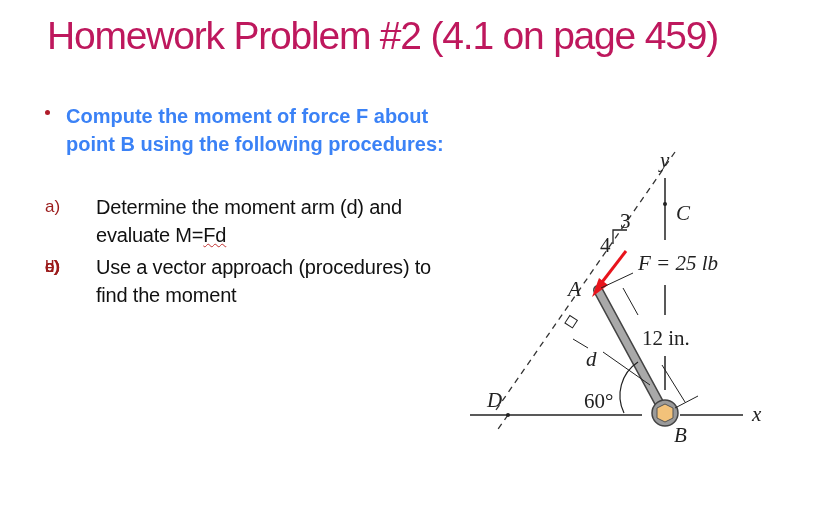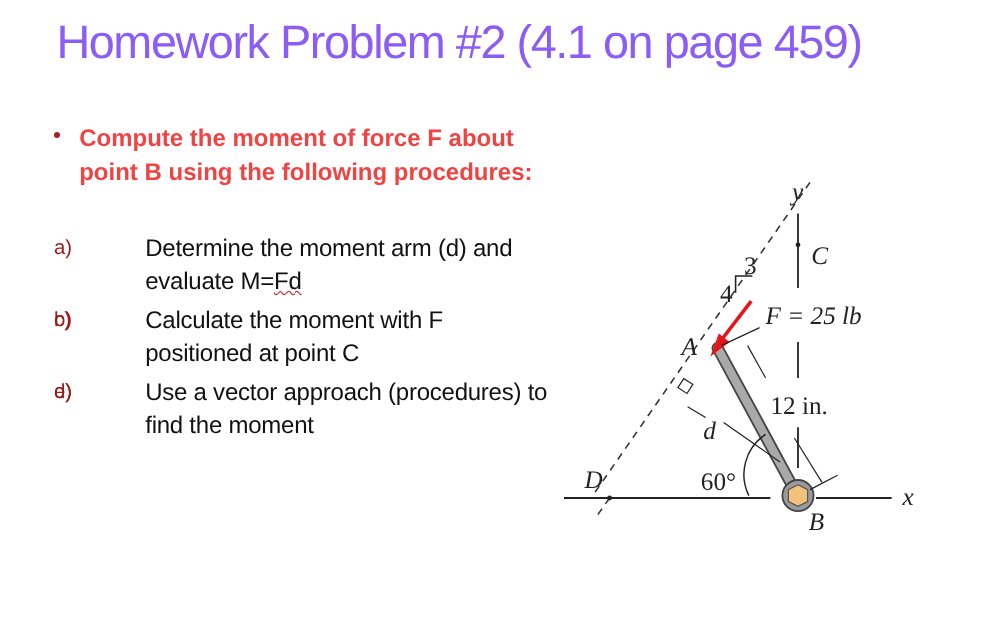--- a/index.html
+++ b/index.html
@@ -1,24 +1,24 @@
 <!DOCTYPE html>
 <html><head>
   <meta charset="utf-8">
   <style>
     html, body { margin: 0; padding: 0; background: #ffffff; }
     body { width: 826px; height: 519px; position: relative; overflow: hidden; font-family: "Liberation Sans", sans-serif; }
-    .title { position: absolute; left: 47px; top: 14px; font-size: 39px; color: #8b5cf6; letter-spacing: -1.2px; white-space: nowrap; }
+    .title { position: absolute; left: 47px; top: 14px; font-size: 39px; color: #be185d; letter-spacing: -1.2px; white-space: nowrap; }
     .intro { position: absolute; left: 45px; top: 103px; width: 400px; }
     .bullet { position: absolute; left: 0; top: 7px; width: 5px; height: 5px; border-radius: 50%; background: #b01c2a; }
-    .intro-text { margin-left: 21px; font-size: 20px; font-weight: bold; line-height: 27.5px; color: #ef4444; }
+    .intro-text { margin-left: 21px; font-size: 20px; font-weight: bold; line-height: 27.5px; color: #3b82f6; }
     .list { position: absolute; left: 45px; top: 193px; width: 420px; }
     .item { position: relative; margin-bottom: 4px; }
     .label { position: absolute; left: 0; top: 0; font-size: 17px; color: #9b1b1b; line-height: 28px; }
-    .text { margin-left: 76px; font-size: 20px; line-height: 28px; color: #111; letter-spacing: -0.2px; }
+    .text { margin-left: 51px; font-size: 20px; line-height: 28px; color: #111; letter-spacing: -0.2px; }
     .squig { text-decoration: underline wavy #c03030; text-decoration-thickness: 1px; }
     .figure { position: absolute; left: 470px; top: 140px; width: 330px; height: 320px; }
     .figure svg { display: block; }
     .lbl { font-family: "Liberation Serif", serif; font-size: 21px; fill: #222; }
     .lbl-i { font-style: italic; }
   </style>
 </head>
 <body>
 
 <div class="title">Homework Problem #2 (4.1 on page 459)</div>
@@ -31,21 +31,20 @@
 <div class="list">
   <div class="item">
     <span class="label">a)</span>
     <div class="text"><span>Determine the moment arm (d) and evaluate M=</span><span class="squig">Fd</span></div>
   </div>
   <div class="item">
     <span class="label">b)</span>
   </div>
   <div class="item">
     <span class="label">c)</span>
-    <div class="text" style="width:300px">Calculate the moment with F positioned at point C</div>
   </div>
   <div class="item">
     <span class="label">d)</span>
   </div>
   <div class="item">
     <span class="label">e)</span>
     <div class="text" style="width:340px">Use a vector approach (procedures) to find the moment</div>
   </div>
 </div>
 

